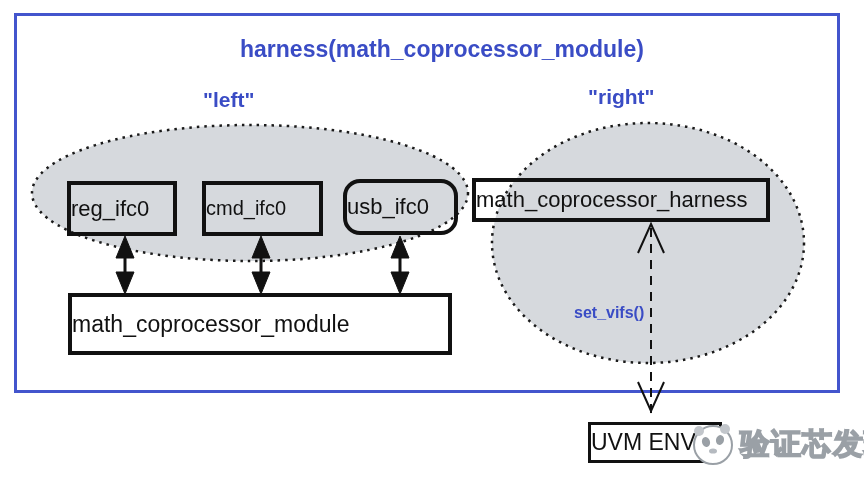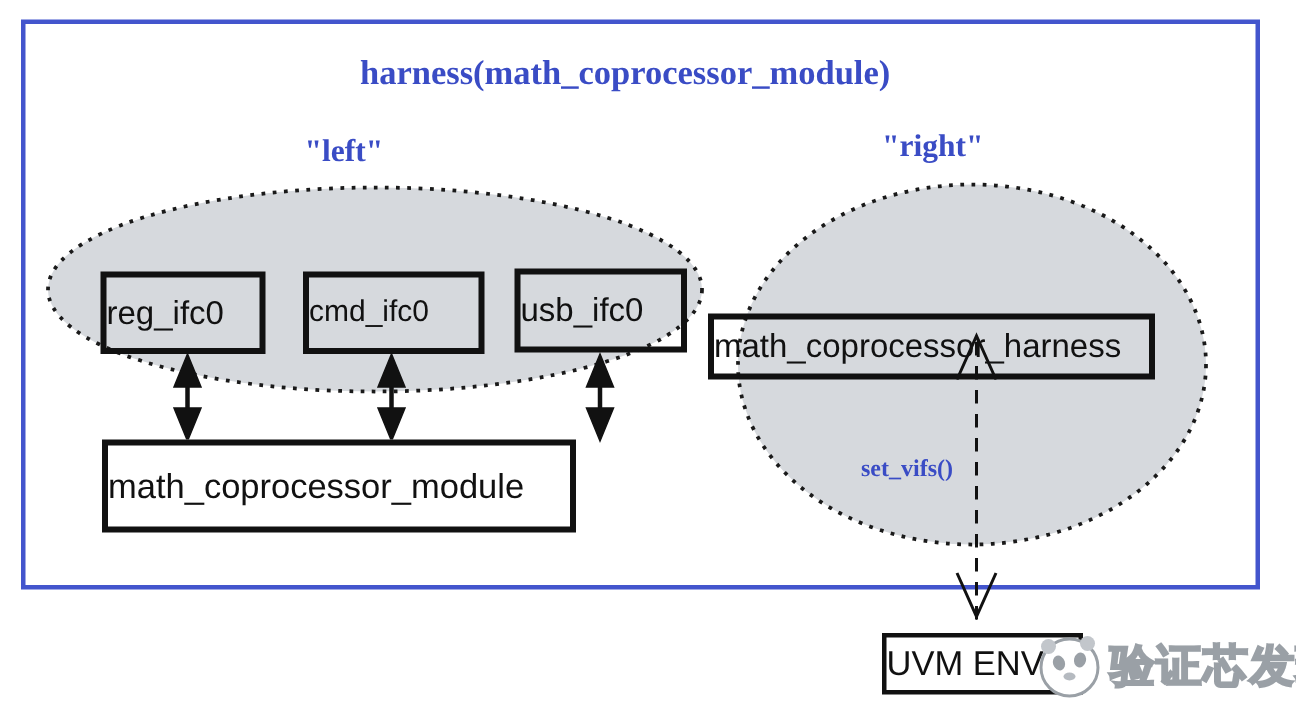--- a/index.html
+++ b/index.html
@@ -4,33 +4,33 @@
 <style>
   html,body{margin:0;padding:0;background:#ffffff;}
   #canvas{position:relative;width:864px;height:478px;background:#fff;overflow:hidden;
           font-family:"Liberation Sans", sans-serif;}
   .abs{position:absolute;}
   
   #outer-rect{left:14px;top:13px;width:820px;height:374px;border:3px solid #4355cd;z-index:1;}
   
   #shape-layer{left:0;top:0;width:864px;height:478px;z-index:2;pointer-events:none;}
   
-  .code-label{color:#3a4cc5;font-family:Liberation Serif, serif;font-weight:700;z-index:4;white-space:pre;}
+  .code-label{color:#3a4cc5;font-family:Liberation Sans, sans-serif;font-weight:700;z-index:4;white-space:pre;}
   #diagram-title{left:240px;top:36px;font-size:23px;}
   #left-label{left:203px;top:88px;font-size:21px;}
   #right-label{left:588px;top:85px;font-size:21px;}
   #set-vifs-label{left:574px;top:304px;font-size:16px;}
   
   .box{box-sizing:border-box;border:4px solid #111;display:flex;align-items:center;
        color:#111;z-index:3;background:transparent;white-space:nowrap;}
   #reg-box {left:67px; top:181px;width:110px;height:55px;font-size:22px;}
   #cmd-box {left:202px;top:181px;width:121px;height:55px;font-size:20px;}
-  #usb-box {left:343px;top:179px;width:115px;height:56px;font-size:22px;}
-  #harness-box{left:472px;top:178px;width:298px;height:44px;font-size:22px;margin-top:31px;}
-  #module-box{left:68px;top:293px;width:316px;height:62px;font-size:23px;background:#fff;}
+  #usb-box {left:343px;top:179px;width:115px;height:56px;font-size:22px;border-radius:17px;}
+  #harness-box{left:472px;top:178px;width:298px;height:44px;font-size:22px;}
+  #module-box{left:68px;top:293px;width:384px;height:62px;font-size:23px;background:#fff;}
   #uvm-box{left:588px;top:422px;width:134px;height:41px;font-size:23px;border-width:3px;background:#fff;z-index:3;}
   
   #watermark{left:690px;top:416px;width:174px;height:56px;z-index:5;display:flex;align-items:center;}
   #watermark-text{font-size:30px;font-weight:700;letter-spacing:1px;color:#ffffff;
       -webkit-text-stroke:1.5px #9aa0a6;text-shadow:0 0 1px #b5bac0;white-space:nowrap;
       font-family:"DejaVu Sans", sans-serif;}
   #panda-logo{width:46px;height:46px;margin-right:4px;flex:0 0 auto;}
 </style>
 </head>
 <body>

